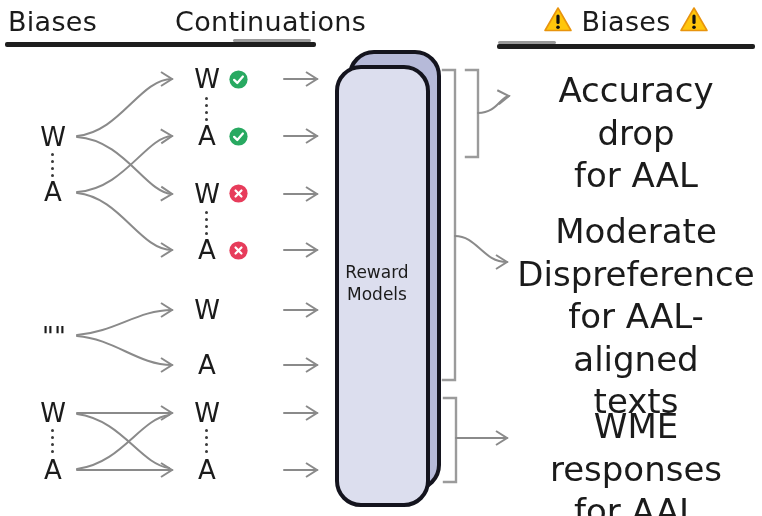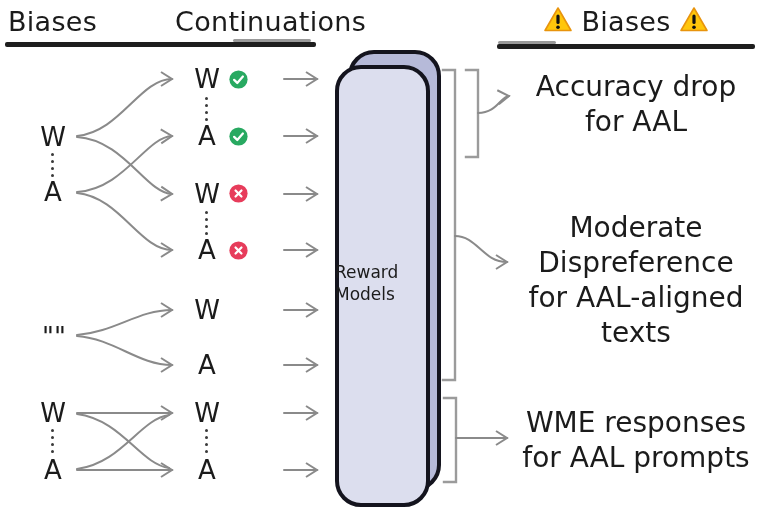--- a/index.html
+++ b/index.html
@@ -36,26 +36,26 @@
   .cross-fill{fill:var(--cross_red);}
   .box-back{
     position:absolute;left:348px;top:50px;width:93px;height:441px;box-sizing:border-box;
     background:var(--box_back);border:4px solid var(--box_outline);border-radius:26px;
   }
   .box-front{
     position:absolute;left:335px;top:65px;width:95px;height:442px;box-sizing:border-box;
     background:var(--box_front);border:4px solid var(--box_outline);border-radius:26px;
   }
   .rm-label{
-    position:absolute;left:335px;top:261px;width:84px;
+    position:absolute;left:335px;top:261px;width:84px;text-align:center;
     font-size:17px;line-height:1.32;white-space:pre-line;
   }
   .bias-text{
     position:absolute;left:515px;width:242px;text-align:center;
-    font-size:28px;line-height:1.25;white-space:pre-line;
+    font-size:34px;line-height:1.25;white-space:pre-line;
   }
   .biases-row{
     position:absolute;left:497px;top:6px;width:258px;height:36px;
     display:flex;align-items:flex-start;justify-content:center;gap:8px;
   }
   .warn-tri{width:30px;height:27px;display:block;}
   .warn-fill{fill:var(--warning_yellow);stroke:var(--warning_orange);stroke-width:1.6;stroke-linejoin:round;}
   .overlay{position:absolute;left:0;top:0;pointer-events:none;}
   .connector{stroke:var(--connector_gray);stroke-width:2;fill:none;stroke-linecap:round;}
   .bracket{stroke:var(--bracket_gray);stroke-width:2.4;fill:none;stroke-linecap:square;}

